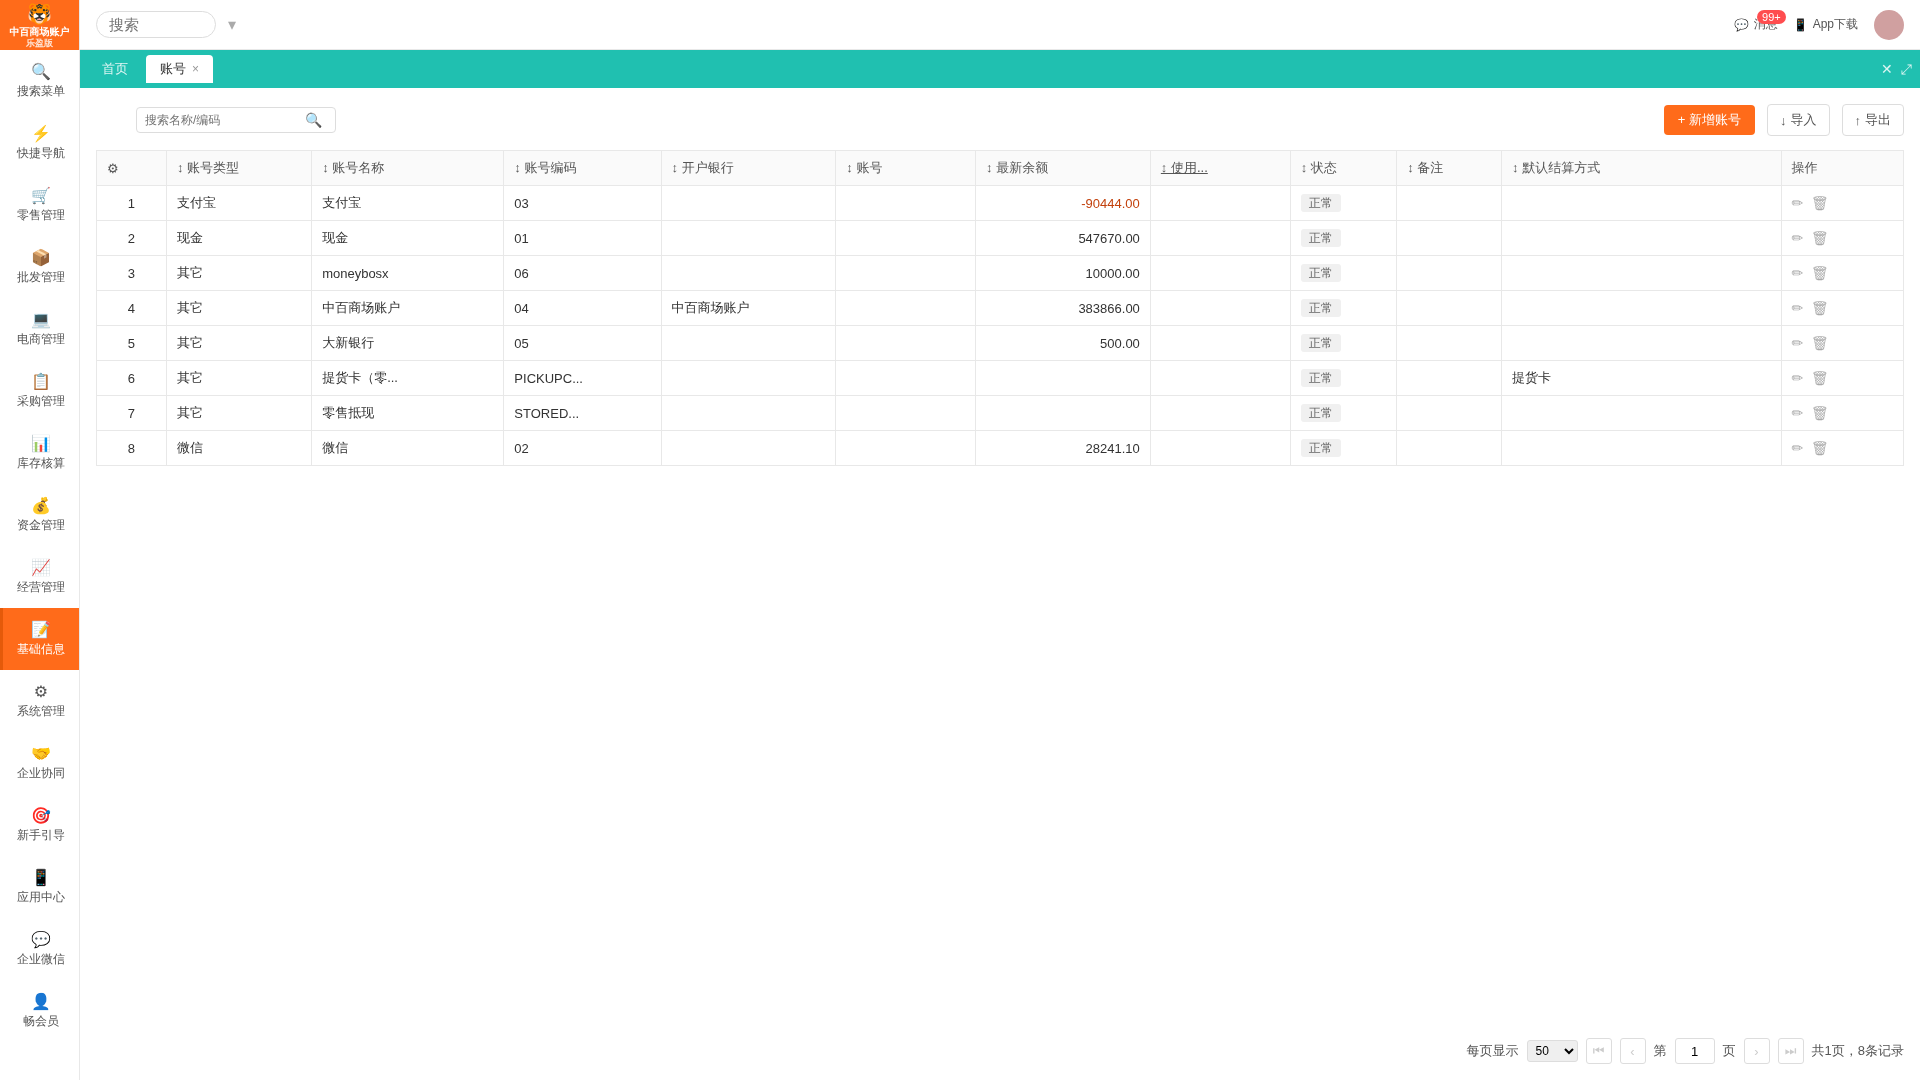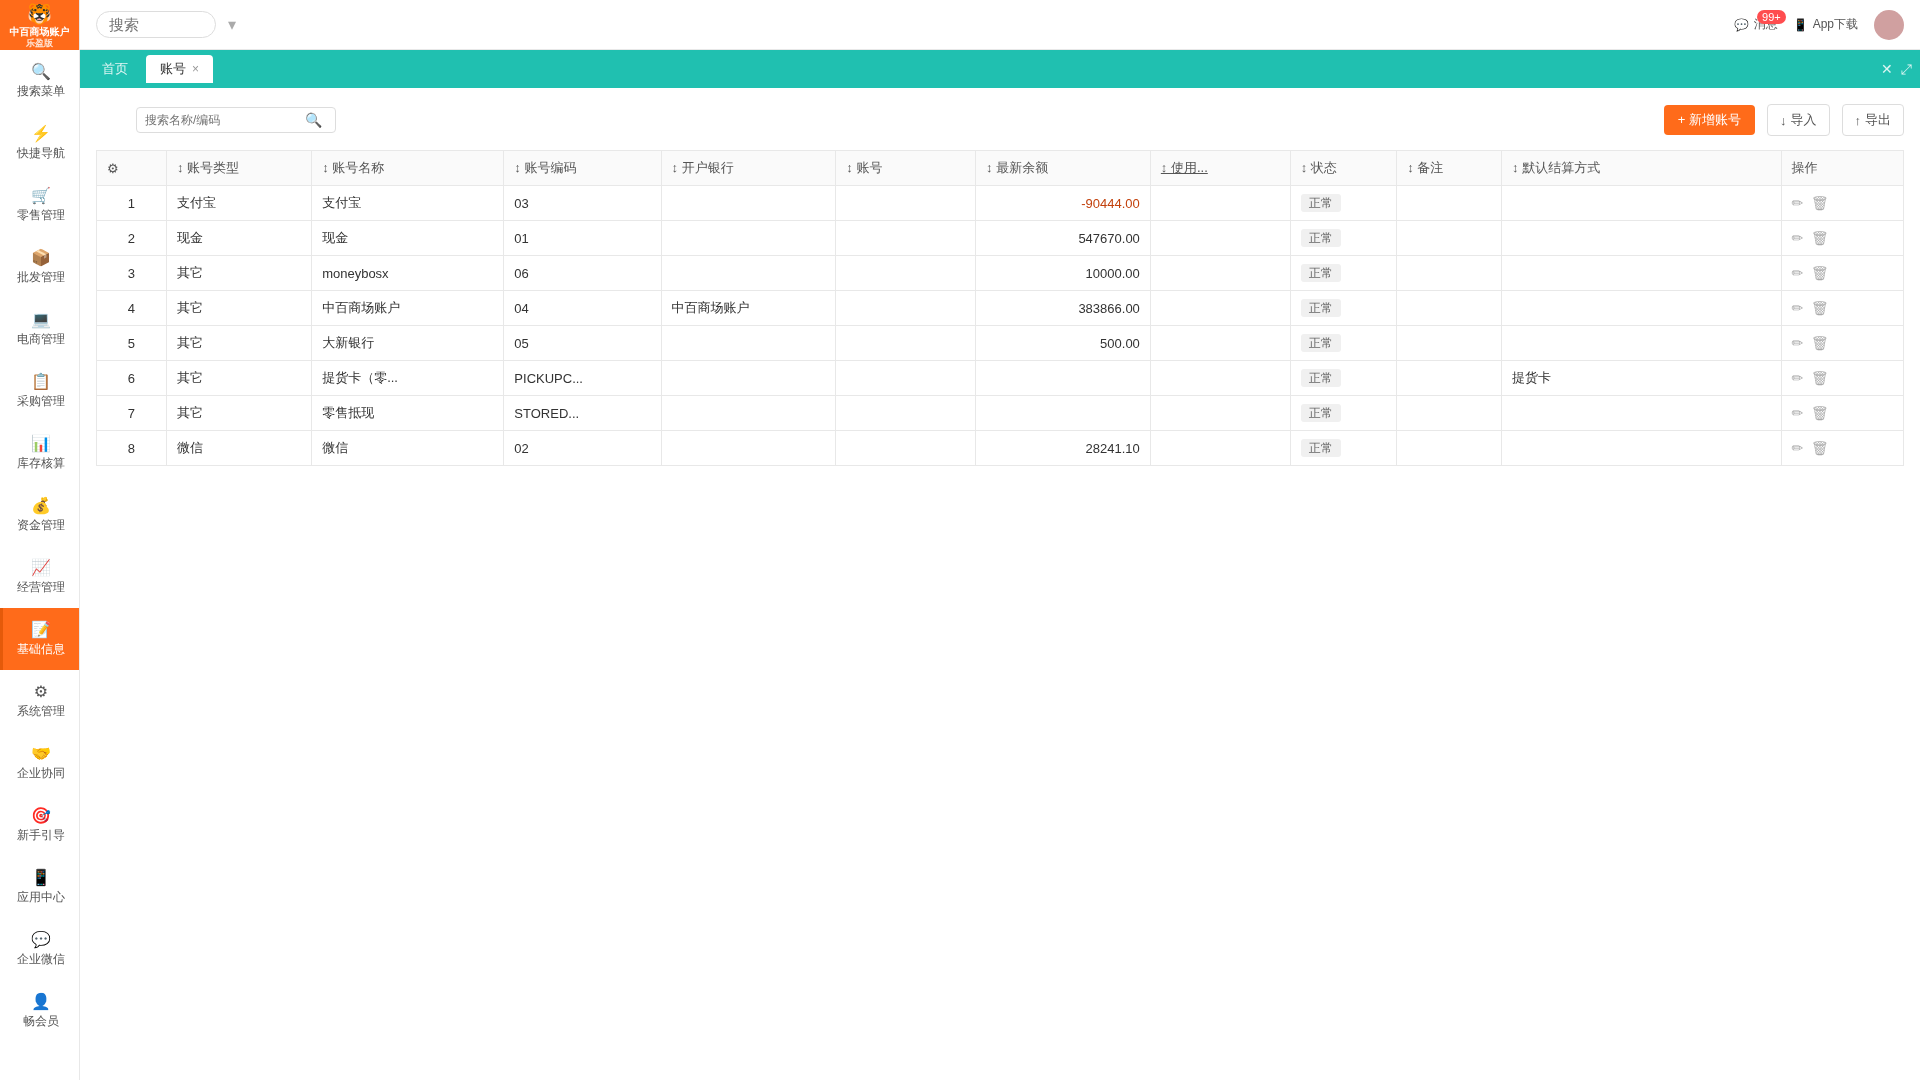--- a/index.html
+++ b/index.html
@@ -539,15 +539,31 @@
     <td class="col-settle"></td>
     <td class="col-action">
       <span class="action-btn">✏</span>
       <span class="action-btn">🗑</span>
     </td>
   </tr>
           </tbody>
       </table>
     </div>
 
+    <div class="pagination-bar">
+      <span>每页显示</span>
+      <select class="page-size-select">
+        <option>50</option>
+        <option>100</option>
+        <option>200</option>
+      </select>
+      <div class="page-btn disabled">⏮</div>
+      <div class="page-btn disabled">‹</div>
+      <span>第</span>
+      <input class="page-input" type="text" value="1" style="">
+      <span>页</span>
+      <div class="page-btn disabled">›</div>
+      <div class="page-btn disabled">⏭</div>
+      <span>共1页，8条记录</span>
+    </div>
 
   </div>
 </div>
 
 </body></html>

